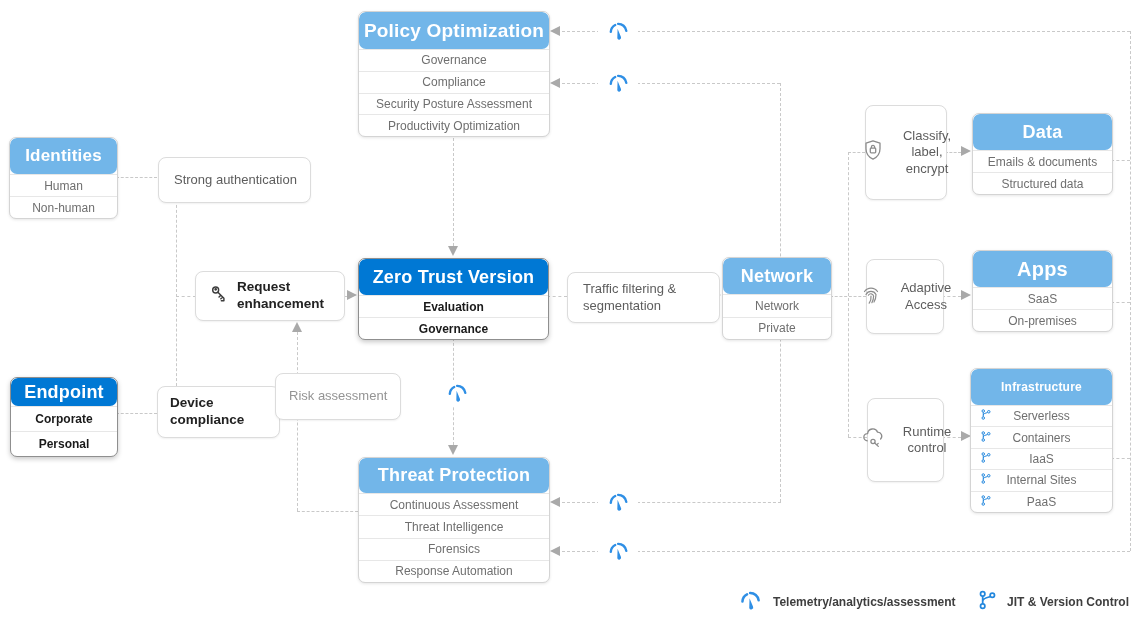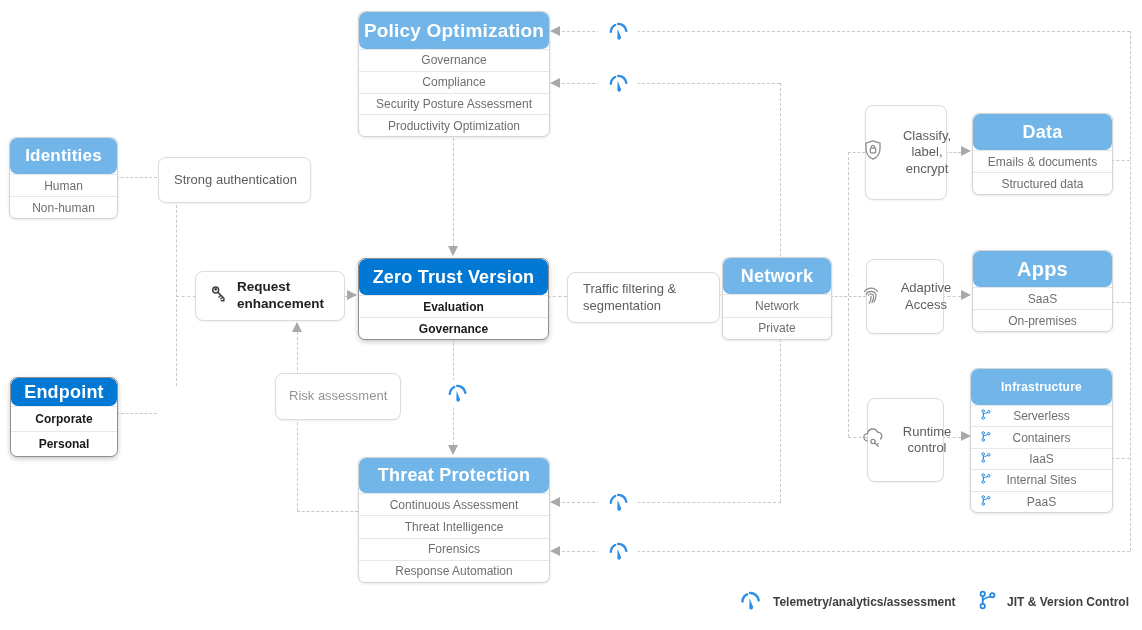--- a/index.html
+++ b/index.html
@@ -275,20 +275,23 @@
     <span><svg width="23" height="23" viewBox="0 0 24 24">
           <use href="#icon-keys"></use>
         </svg></span>
     <span>Request enhancement</span>
   </div>
 
   <div class="note pad" style="left:567px;top:272px;width:130px;height:49px">
     <span>Traffic filtering &amp; segmentation</span>
   </div>
 
+  <div class="note darktext pad" style="left:157px;top:386px;width:103px;height:50px;padding-left:12px">
+    <span>Device compliance</span>
+  </div>
 
   <div class="note graylight pad" style="left:275px;top:373px;width:105px;height:45px;padding-left:13px">
     <span>Risk assessment</span>
   </div>
 
   <div class="note col" style="left:865px;top:105px;width:80px;height:93px">
     <span><svg width="24" height="24" viewBox="0 0 24 24">
           <use href="#icon-shield"></use>
         </svg></span>
     <span style="width:60px">Classify, label, encrypt</span>

